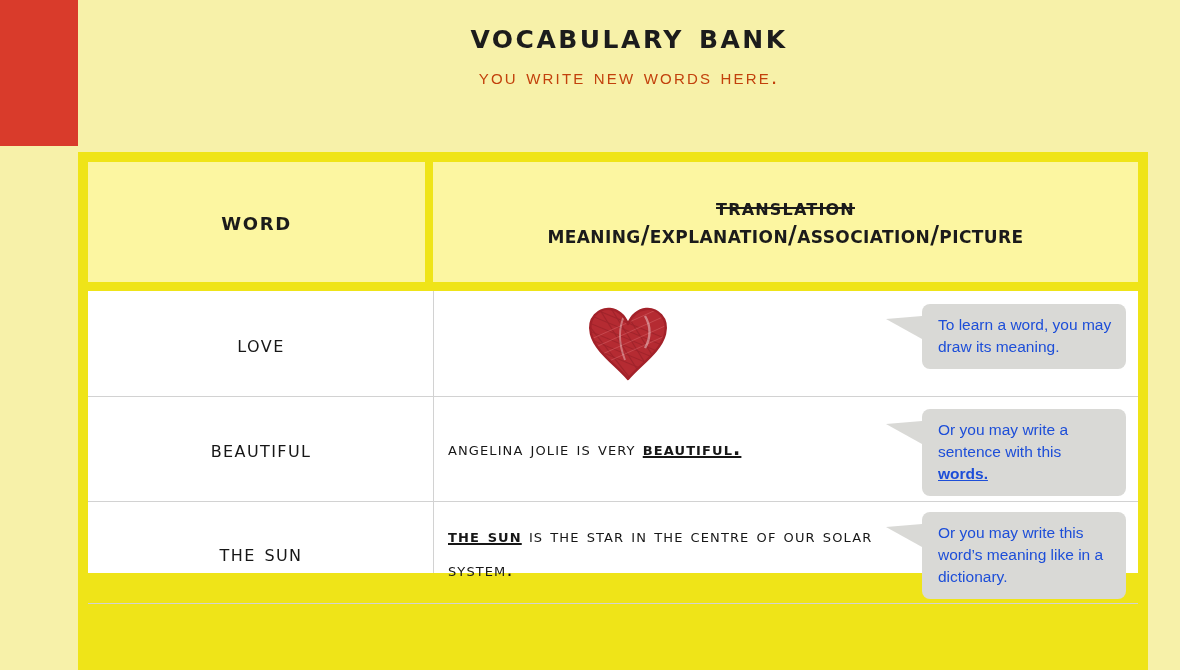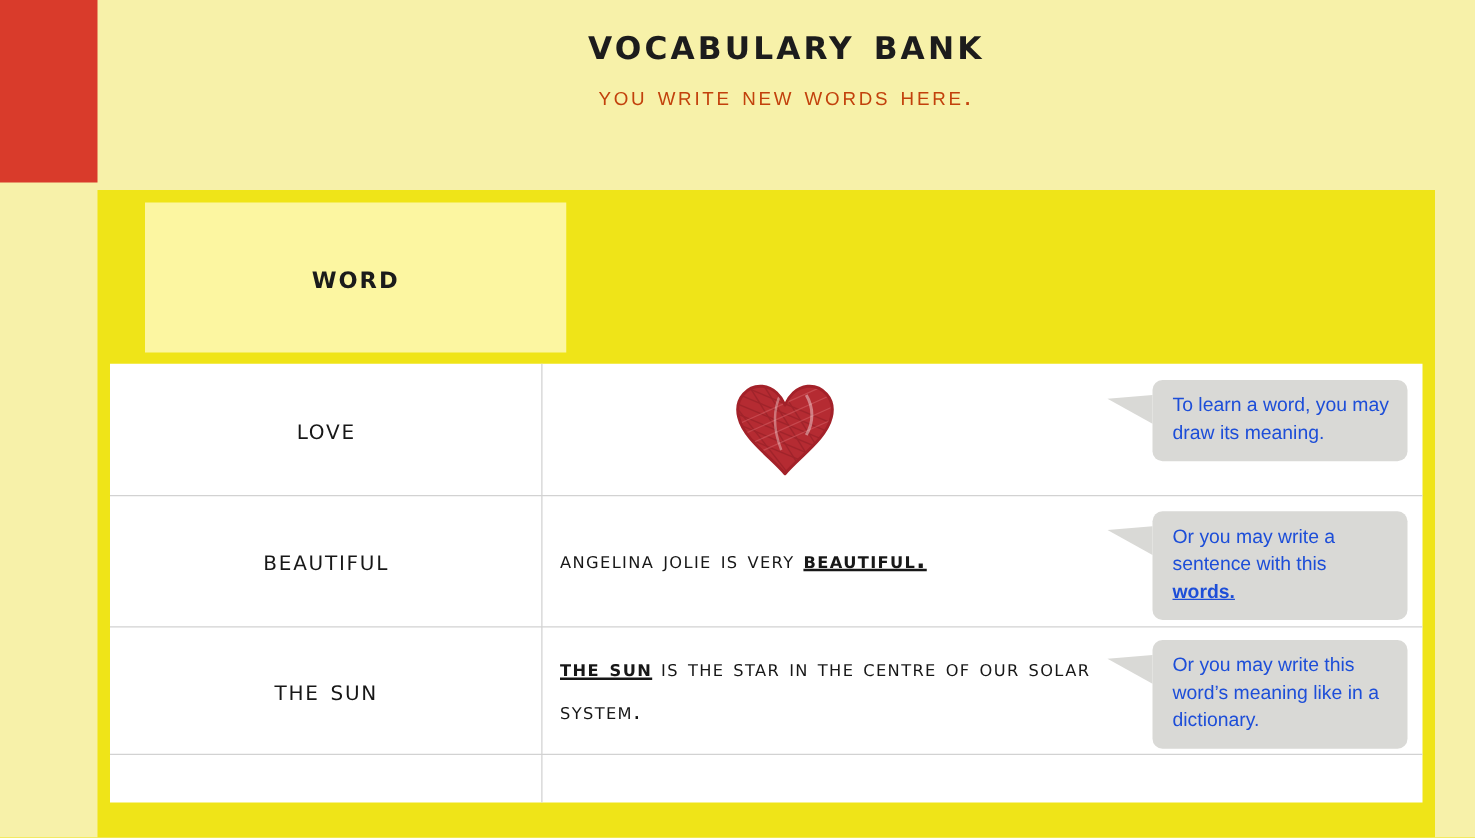--- a/index.html
+++ b/index.html
@@ -76,21 +76,20 @@
     height: 120px;
     gap: 8px;
   }
   .header-cell {
     background: #fcf6a1;
     display: flex;
     align-items: center;
     justify-content: center;
     text-align: center;
     box-sizing: border-box;
-    margin-left: 28px;
   }
   .header-cell.word-col { width: 337px; flex: 0 0 337px; }
   .header-cell.meaning-col { flex: 1 1 auto; padding: 0 14px; }
 
   .hdr-text {
     font-family: "DejaVu Sans", sans-serif;
     font-size: 25px;
     font-weight: 700;
     letter-spacing: 1.6px;
     color: #1b1b1b;
@@ -104,21 +103,21 @@
     text-decoration-thickness: 2px;
     display: block;
     font-size: 23px;
     letter-spacing: 1.2px;
   }
 
   
   .body-area {
     background: #ffffff;
     margin-top: 9px;
-    height: 351px;
+    height: 282px;
     position: relative;
     box-sizing: border-box;
   }
   .vdivider {
     position: absolute;
     left: 345px;
     top: 0;
     bottom: 0;
     width: 1px;
     background: #d2d2d2;
@@ -227,20 +226,26 @@
 <div class="title-area">
   <h1 class="slide-title">Vocabulary Bank</h1>
   <p class="slide-subtitle">You write new words here.</p>
 </div>
 
 <div class="table-frame">
 
   <div class="header-row">
     <div class="header-cell word-col">
       <span class="hdr-text">Word</span>
+    </div>
+    <div class="header-cell meaning-col">
+      <span class="hdr-text small-hdr">
+        <span class="struck">Translation</span>
+        <span>Meaning/Explanation/Association/Picture</span>
+      </span>
     </div>
   </div>
 
   <div class="body-area">
     <div class="vdivider"></div>
 
     <div class="row row-love">
       <div class="cell-word">
         <span class="word-text">Love</span>
       </div>

